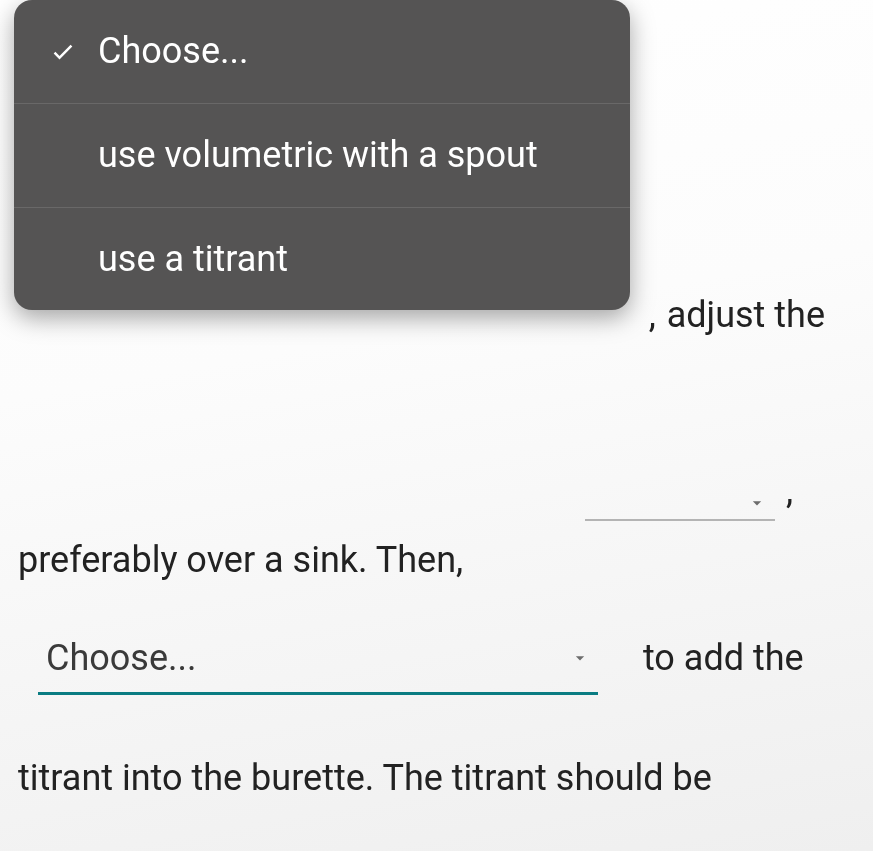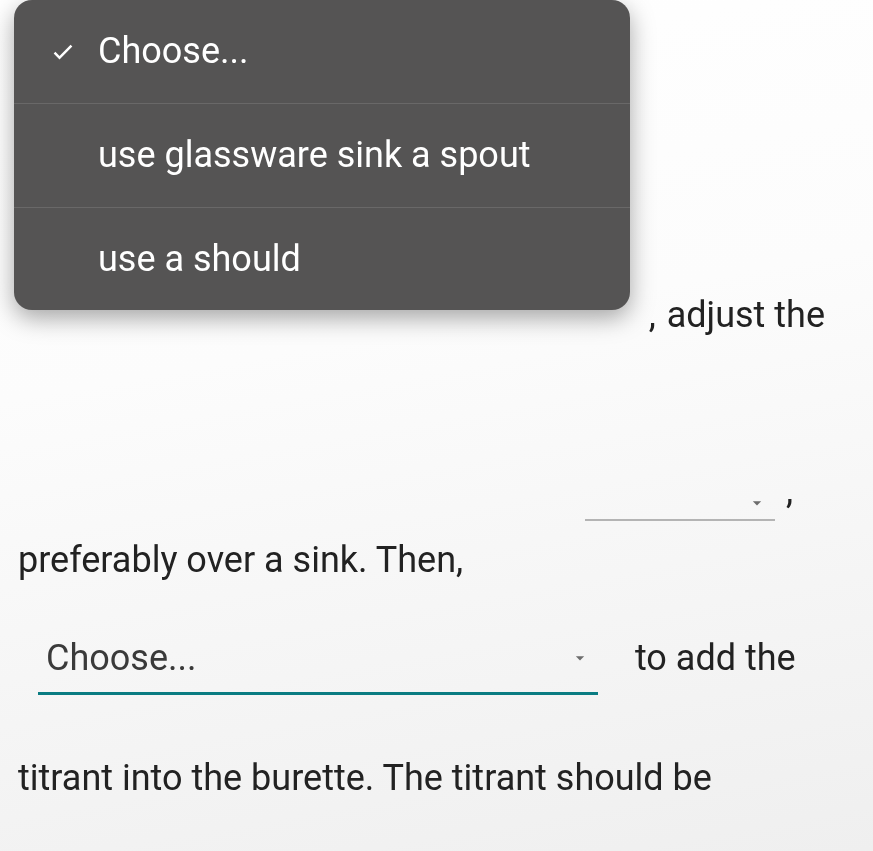--- a/index.html
+++ b/index.html
@@ -106,21 +106,21 @@
 
   <div class="line line3">
     <span class="dd dd-underline-teal dd-wide-2" style="margin-left:20px;">
       <span class="dd-label">Choose...</span>
       <span class="caret">
         <svg viewBox="0 0 24 24">
             <path class="caret-fill" d="M7 10l5 5 5-5z"></path>
           </svg>
       </span>
     </span>
-    <span style="margin-left:28px;">to add the</span>
+    <span style="margin-left:36px;">to add the</span>
   </div>
 
   <div class="line line4">titrant into the burette. The titrant should be</div>
 
   <div class="line line5">
     <span>filled</span>
     <span class="dd dd-underline-gray dd-wide-3" style="margin-left:18px;">
       <span class="dd-label">Choose...</span>
 
     </span>
@@ -133,19 +133,19 @@
   <div class="popup-item">
     <span class="popup-check">
       <svg viewBox="0 0 24 24">
           <path fill="#fff" d="M9 16.2l-3.5-3.5L4 14.2 9 19.2 20 8.2l-1.5-1.5z"></path>
         </svg>
     </span>
     <span class="popup-text">Choose...</span>
   </div>
   <div class="popup-item">
     <span class="popup-check"></span>
-    <span class="popup-text">use glassware sink a spout</span>
+    <span class="popup-text">use volumetric with a spout</span>
   </div>
   <div class="popup-item">
     <span class="popup-check"></span>
-    <span class="popup-text">use a should</span>
+    <span class="popup-text">use a titrant</span>
   </div>
 </div>
 
 </body></html>

